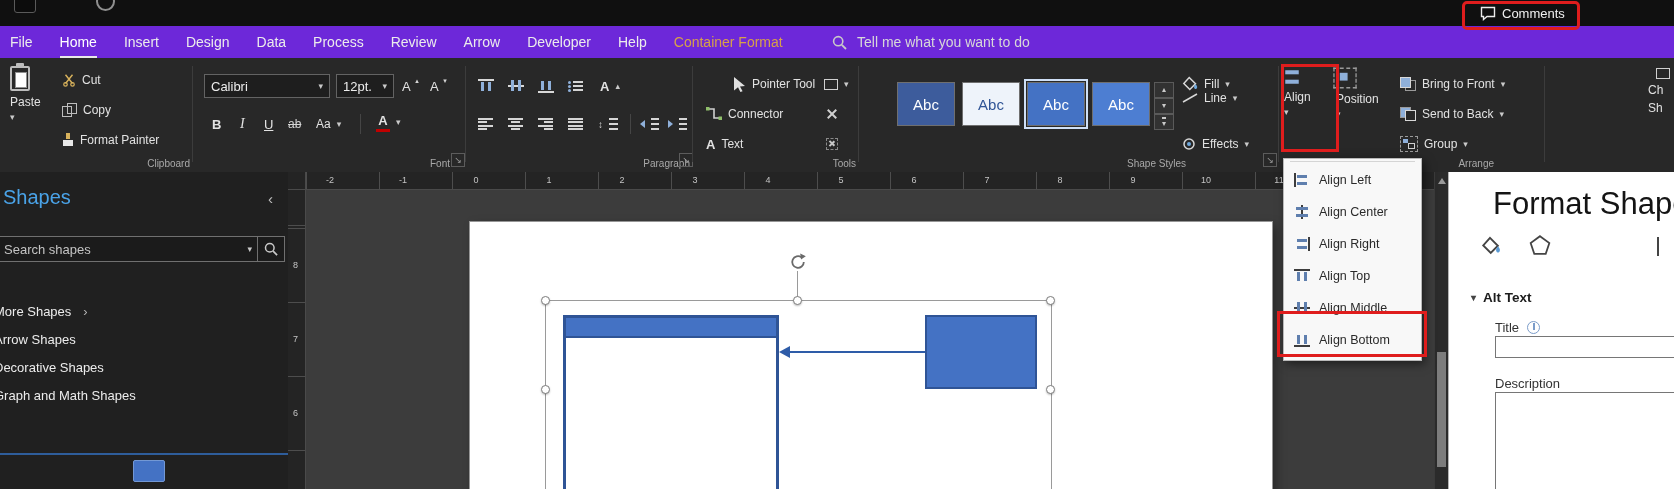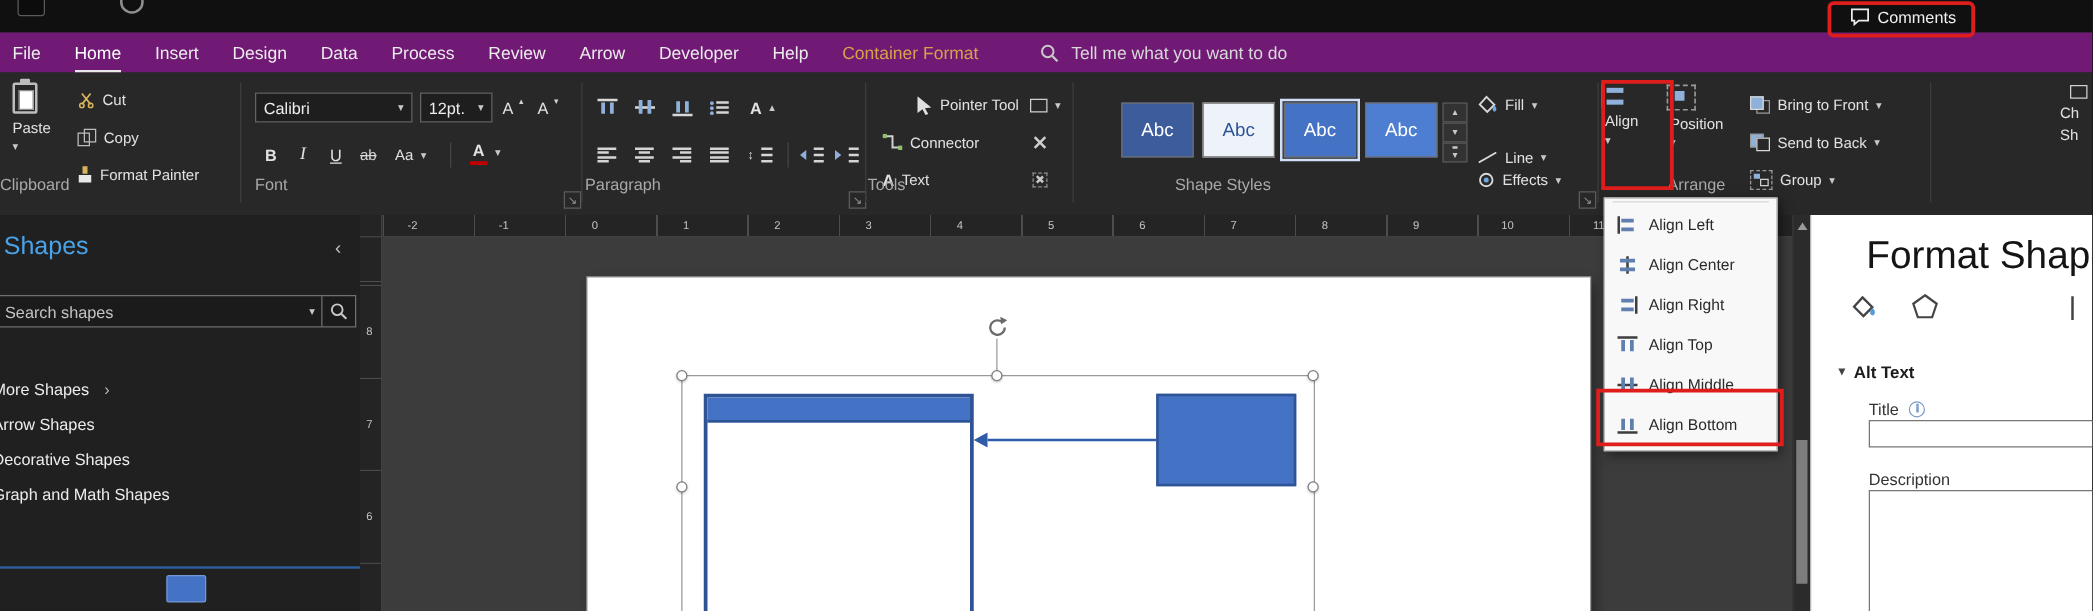--- a/index.html
+++ b/index.html
@@ -6,32 +6,32 @@
   #app{position:relative;width:1674px;height:489px;background:#252525;overflow:hidden;
        font-family:"Liberation Sans",sans-serif;color:#e8e8e8;-webkit-font-smoothing:antialiased}
 
   
   #titlebar{position:absolute;left:0;top:0;width:100%;height:26px;background:#101010}
   .tb-appicon{position:absolute;left:14px;top:-9px;width:20px;height:20px;background:#0c0c0c;border:1px solid #5a5a5a;border-radius:3px}
   .tb-circle{position:absolute;left:96px;top:-8px;width:15px;height:15px;border:2px solid #8f8f8f;border-radius:50%}
   #comments-btn{position:absolute;left:1480px;top:3px;height:20px;display:flex;align-items:center;gap:6px;font-size:13px;color:#f0f0f0}
 
   
-  #menubar{position:absolute;left:0;top:26px;width:100%;height:32px;background:#701a75}
+  #menubar{position:absolute;left:0;top:26px;width:100%;height:32px;background:#6d28d9}
   #tabs{position:absolute;left:10px;top:0;height:32px;display:flex;align-items:center;gap:27px}
   .tab{font-size:14px;color:#ececec;height:32px;line-height:32px;white-space:nowrap}
   .tab.active{color:#fff;box-shadow:inset 0 -2px 0 #e8e8e8}
   .tab.ctx{color:#d7a14a}
   #tellme{position:absolute;left:832px;top:0;height:32px;display:flex;align-items:center;gap:10px;color:#d8d8d8;font-size:14px}
 
   
   #ribbon{position:absolute;left:0;top:58px;width:100%;height:114px;background:#282828;border-bottom:1px solid #161616}
   .vsep{position:absolute;top:8px;height:96px;width:1px;background:#3c3c3c}
   .msep{position:absolute;width:1px;height:20px;background:#454545}
-  .glabel{position:absolute;bottom:17px;font-size:13px;color:#a9a9a9;text-align:left}
+  .glabel{position:absolute;bottom:3px;font-size:10px;color:#a9a9a9;text-align:right}
   .launch{position:absolute;bottom:5px;width:12px;height:12px;font-size:9px;line-height:12px;text-align:center;color:#9a9a9a;border:1px solid #5c5c5c}
   .rbtn{position:absolute;display:flex;align-items:center;gap:6px;height:24px;font-size:12px;color:#e2e2e2;white-space:nowrap}
   .bigbtn{position:absolute;display:flex;flex-direction:column;align-items:flex-start;gap:4px;font-size:12px;color:#e2e2e2;text-align:center}
   .chev{font-size:9px;color:#c9c9c9;line-height:1}
   .combo{position:absolute;height:24px;background:#1e1e1e;border:1px solid #636363;color:#ededed;font-size:13px;display:flex;align-items:center;padding:0 6px;gap:6px;box-sizing:border-box}
   .combo .lbl{flex:1}
 
   
   .bld{font-weight:bold;font-size:13px}
   .itl{font-style:italic;font-family:"Liberation Serif",serif;font-size:14px}
@@ -417,21 +417,21 @@
         <span class="chev">▾</span>
       </div>
     <div class="rbtn" style="left:1182px;top:14px">
       <svg width="16" height="16" viewBox="0 0 16 16">
         <path d="M7.2 1.5 L13.5 7.8 L7.8 13.5 L1.8 7.5 Z" fill="none" stroke="#d8d8d8" stroke-width="1.5"></path>
         <path d="M14.6 9.5 c1.3 1.9 0 3.6 -1 3.6 c-1 0 -2.3 -1.7 -1 -3.6 l1 -1.4 Z" fill="#6fa8dc"></path>
       </svg>
       <span>Fill</span>
       <span class="chev">▾</span>
     </div>
-    <div class="rbtn" style="left:1182px;top:56px">
+    <div class="rbtn" style="left:1182px;top:28px">
       <svg width="16" height="10" viewBox="0 0 16 10">
         <line x1="1" y1="9" x2="15" y2="1" stroke="#d8d8d8" stroke-width="1.6"></line>
       </svg>
       <span>Line</span>
       <span class="chev">▾</span>
     </div>
     <div class="rbtn" style="left:1182px;top:74px">
       <svg width="14" height="14" viewBox="0 0 14 14">
         <circle cx="7" cy="7" r="5" fill="none" stroke="#d8d8d8" stroke-width="1.5"></circle>
         <circle cx="7" cy="7" r="2" fill="#6fa8dc"></circle>

